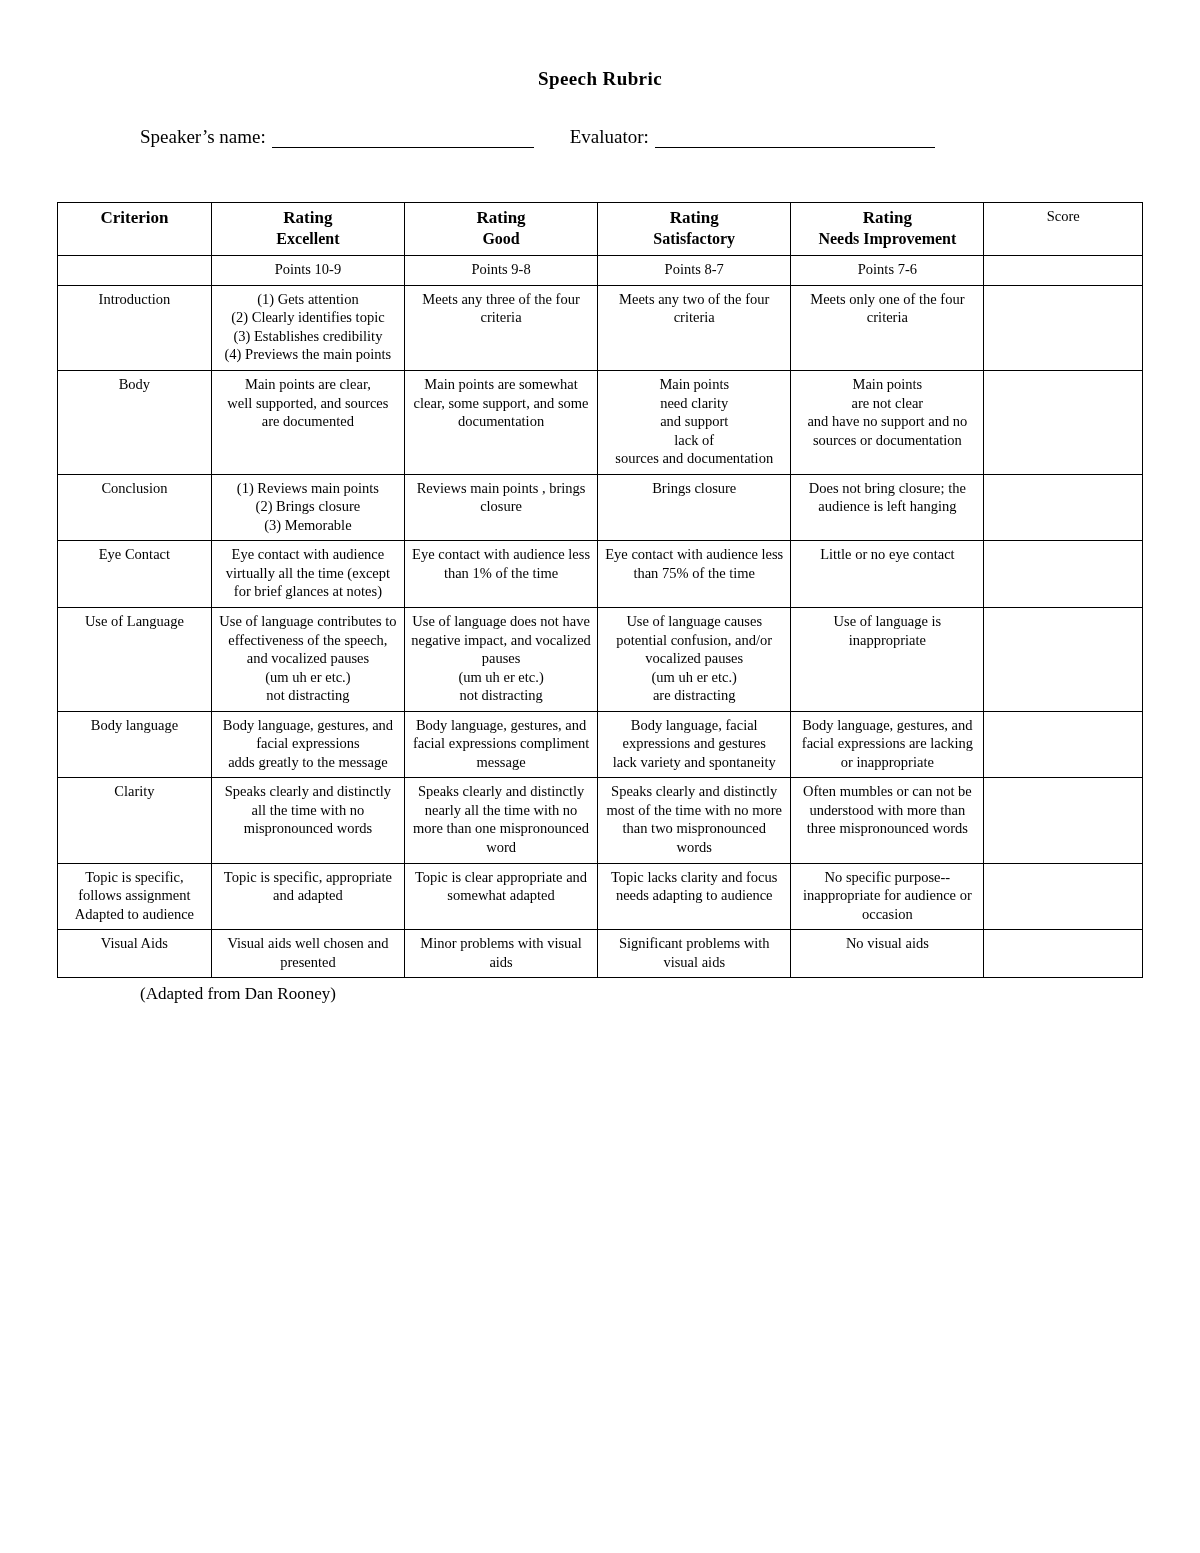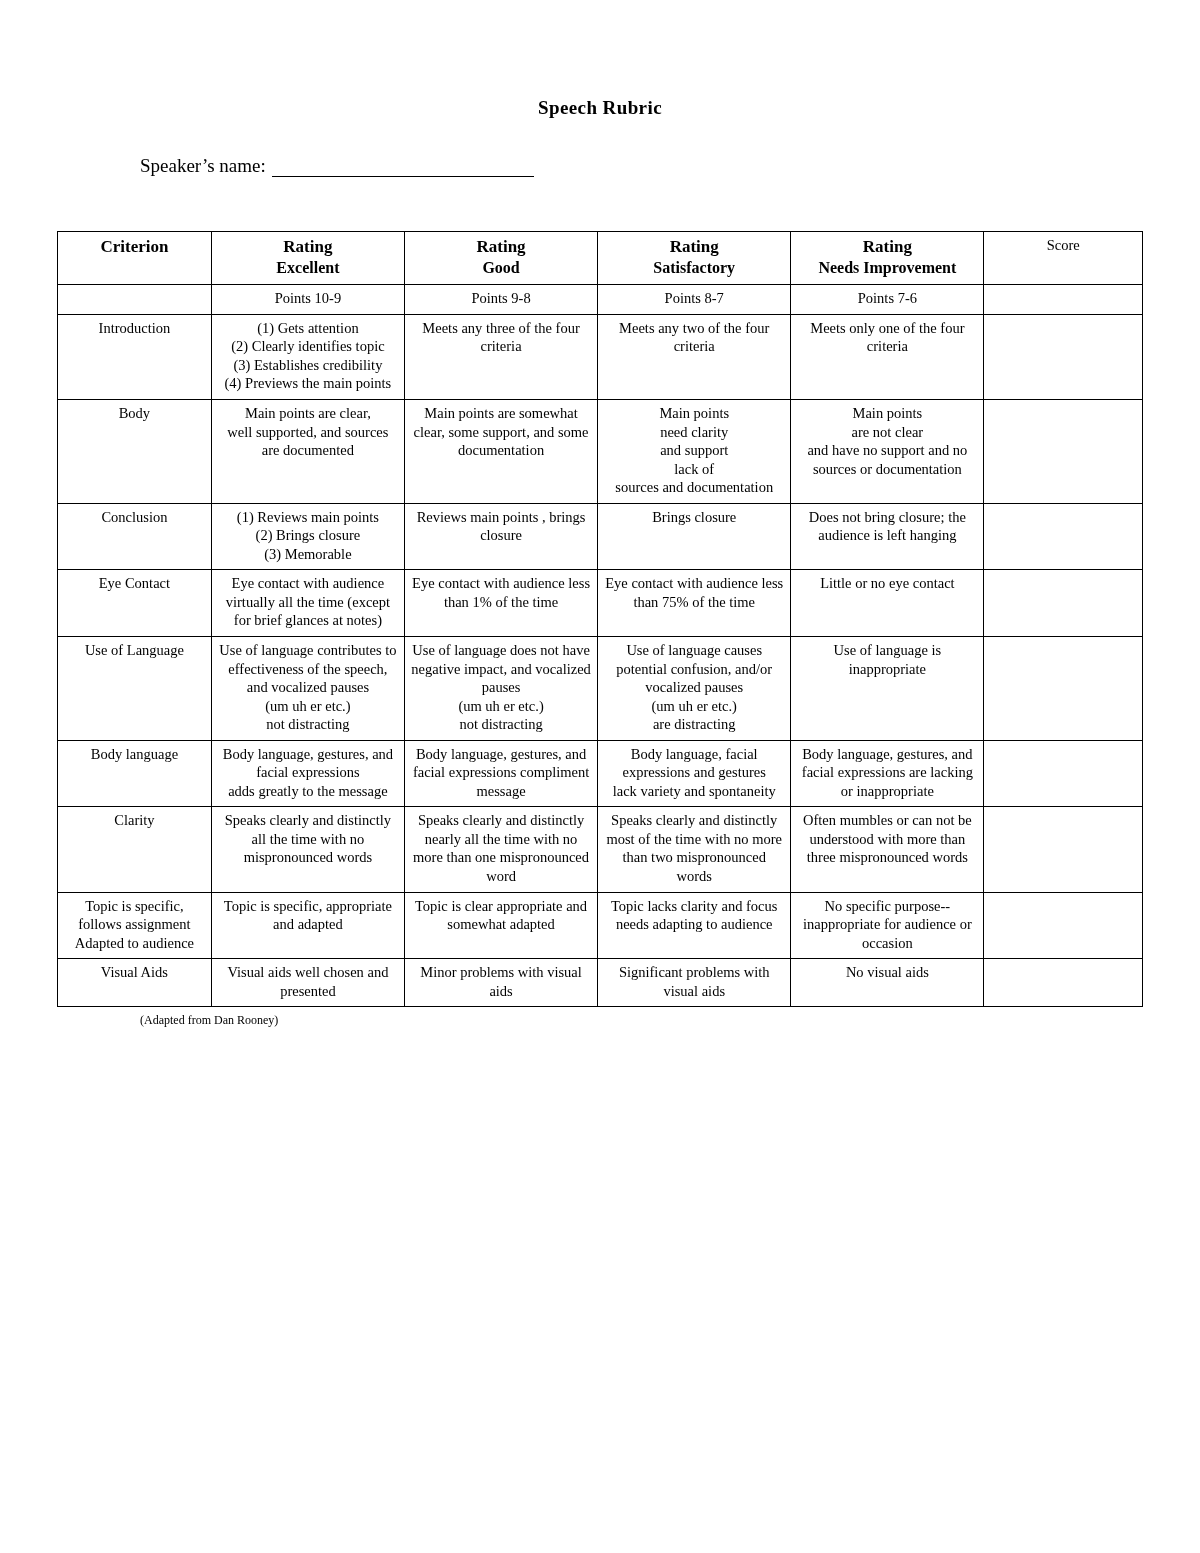--- a/index.html
+++ b/index.html
@@ -19,21 +19,21 @@
     width: 1200px;
     height: 1553px;
     box-sizing: border-box;
     padding: 0;
   }
   .doc-title {
     text-align: center;
     font-weight: bold;
     font-size: 19px;
     letter-spacing: 0.4px;
-    margin-top: 97px;
+    margin-top: 68px;
   }
   .name-row {
     display: flex;
     align-items: flex-end;
     margin-top: 36px;
     padding-left: 140px;
     font-size: 19px;
   }
   .field {
     display: flex;
@@ -91,40 +91,44 @@
     padding-top: 3px;
     padding-bottom: 3px;
   }
   .criterion-cell {
     font-size: 14.5px;
   }
   .score-cell { }
   .footnote {
     margin-top: 6px;
     padding-left: 140px;
-    font-size: 12px;
+    font-size: 17px;
   }
   .cell-text {
     display: block;
     white-space: pre-line;
   }
 </style>
 </head>
 <body>
 
 <div class="page">
 
   <div class="doc-title">Speech Rubric</div>
 
   <div class="name-row">
     <div class="field">
       <span class="field-label">Speaker’s name:</span>
       <span class="field-line line-speaker"></span>
     </div>
     <div class="spacer-mid"></div>
+    <div class="field">
+      <span class="field-label">Evaluator:</span>
+      <span class="field-line line-evaluator"></span>
+    </div>
   </div>
 
   <table class="rubric">
     <colgroup>
       <col class="col-criterion">
       <col class="col-rating">
       <col class="col-rating">
       <col class="col-rating">
       <col class="col-rating">
       <col class="col-score">

